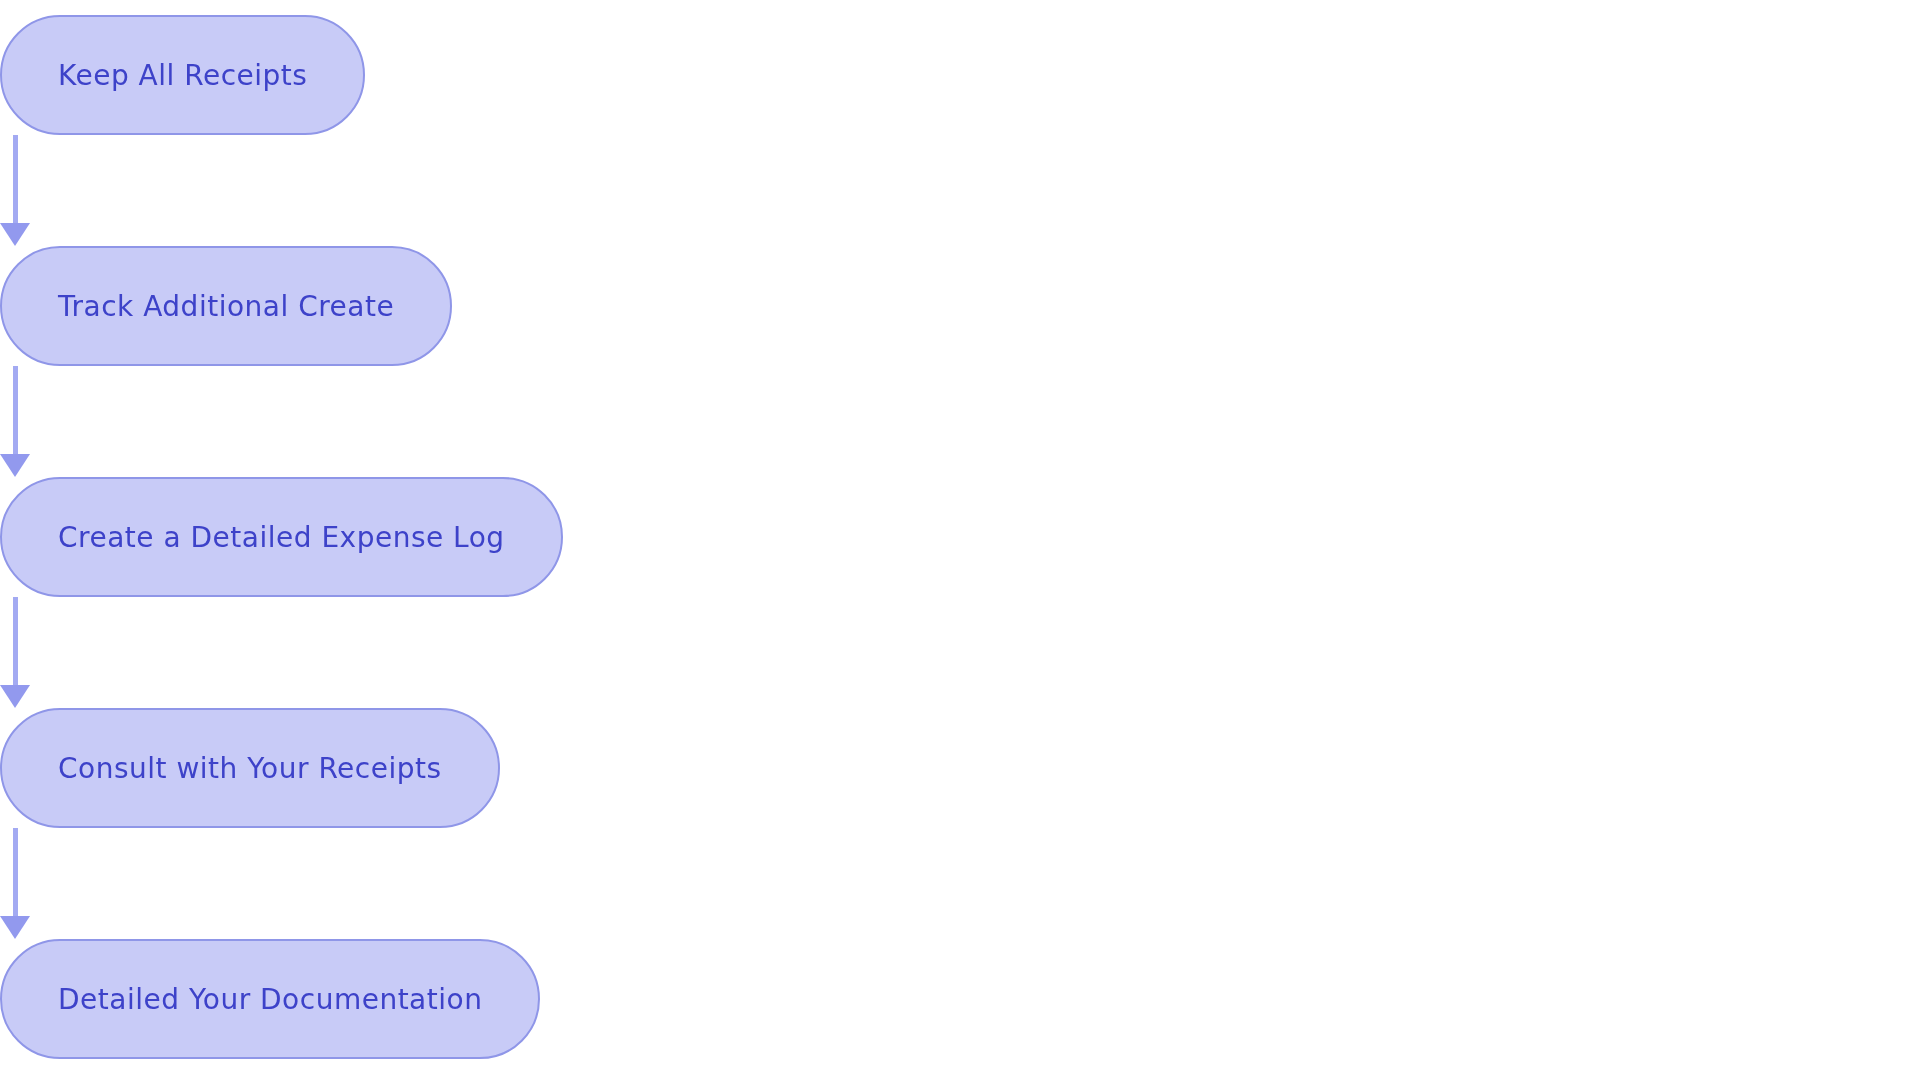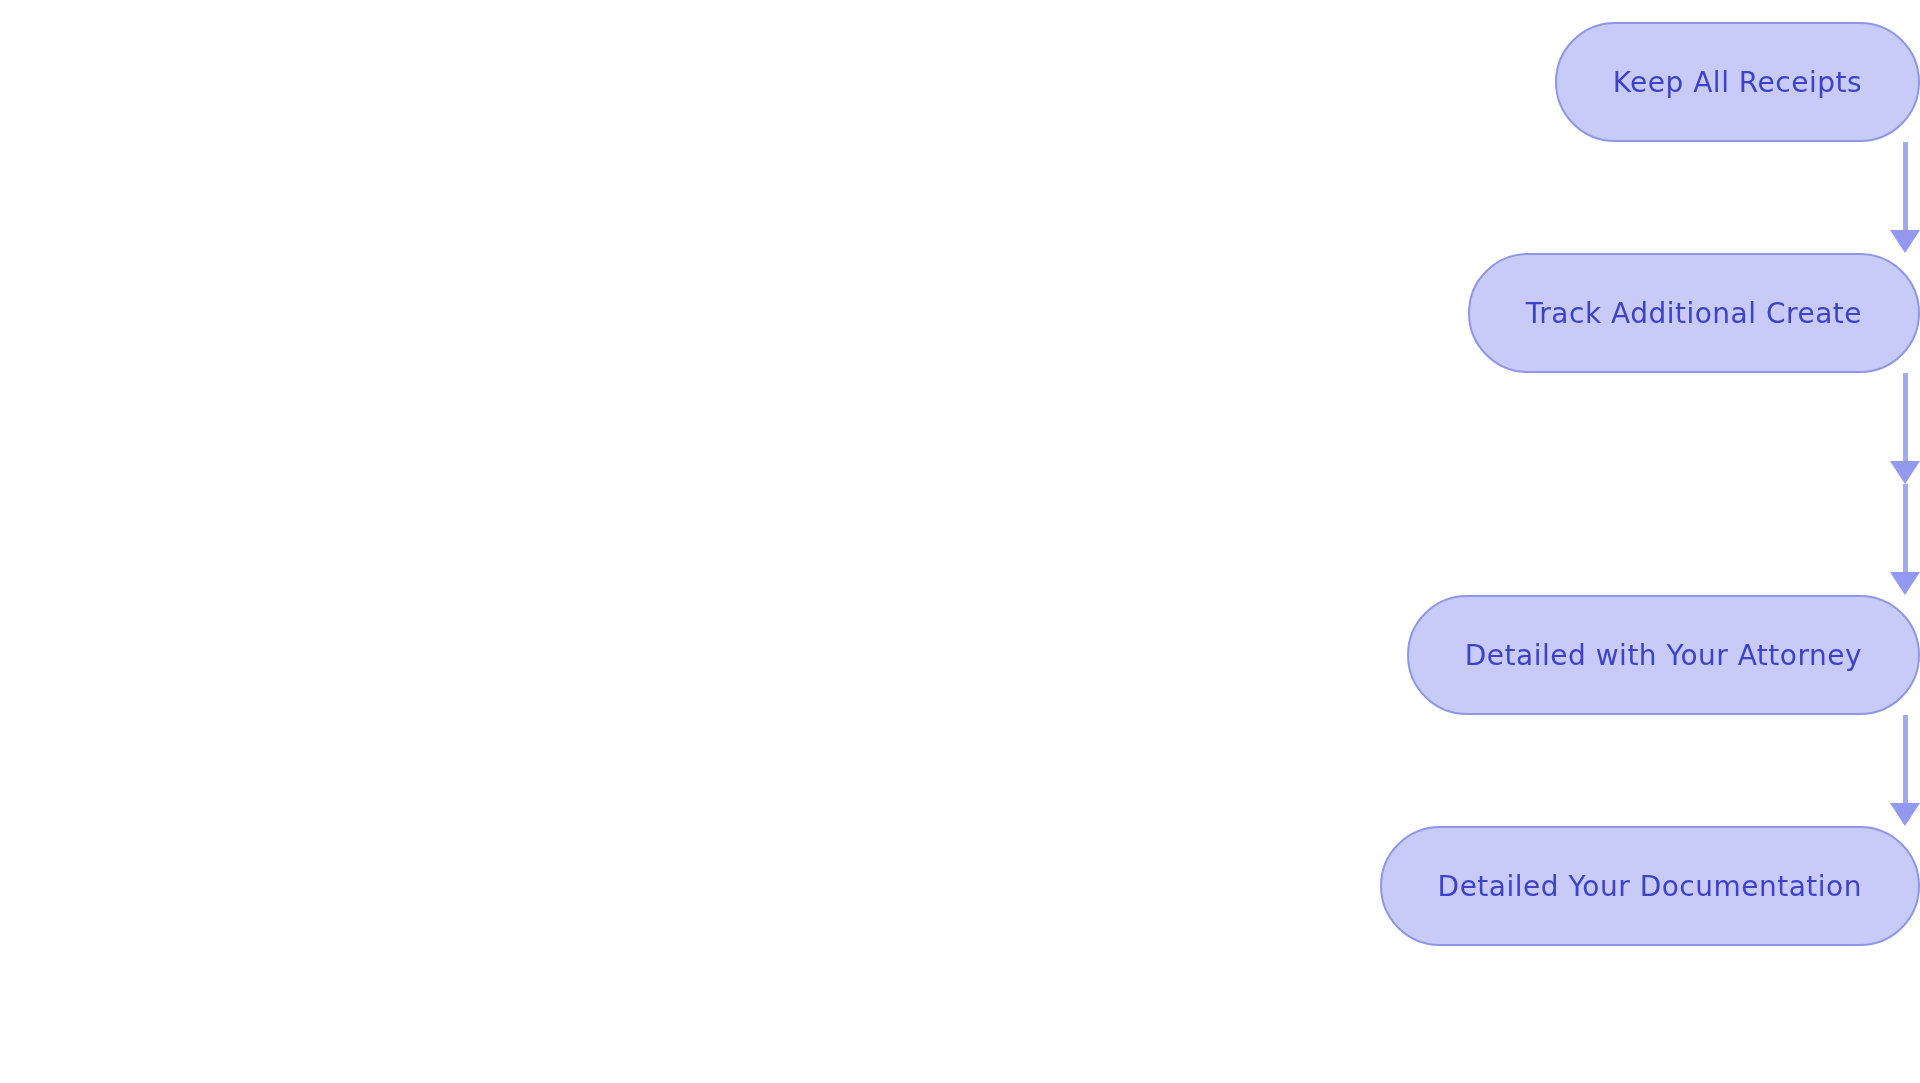--- a/index.html
+++ b/index.html
@@ -16,22 +16,22 @@
     height: 1083px;
     background: var(--background);
     font-family: "DejaVu Sans", "Liberation Sans", sans-serif;
     overflow: hidden;
   }
   .canvas {
     width: 1920px;
     height: 1083px;
     display: flex;
     flex-direction: column;
-    align-items: flex-end;
-    padding-top: 22px;
+    align-items: flex-start;
+    padding-top: 15px;
   }
   .flow-node {
     height: 120px;
     min-width: 320px;
     padding: 0 56px;
     border-radius: 60px;
     background: var(--node-fill);
     border: 2px solid var(--node-border);
     color: var(--text-color);
     font-size: 28px;
@@ -80,28 +80,31 @@
 
   <div class="flow-node">
     <span>Track Additional Create</span>
   </div>
 
   <div class="flow-arrow">
     <div class="shaft"></div>
     <div class="head"></div>
   </div>
 
+  <div class="flow-node">
+    <span>Create a Detailed Expense Log</span>
+  </div>
 
   <div class="flow-arrow">
     <div class="shaft"></div>
     <div class="head"></div>
   </div>
 
   <div class="flow-node">
-    <span>Detailed with Your Attorney</span>
+    <span>Consult with Your Receipts</span>
   </div>
 
   <div class="flow-arrow">
     <div class="shaft"></div>
     <div class="head"></div>
   </div>
 
   <div class="flow-node">
     <span>Detailed Your Documentation</span>
   </div>

